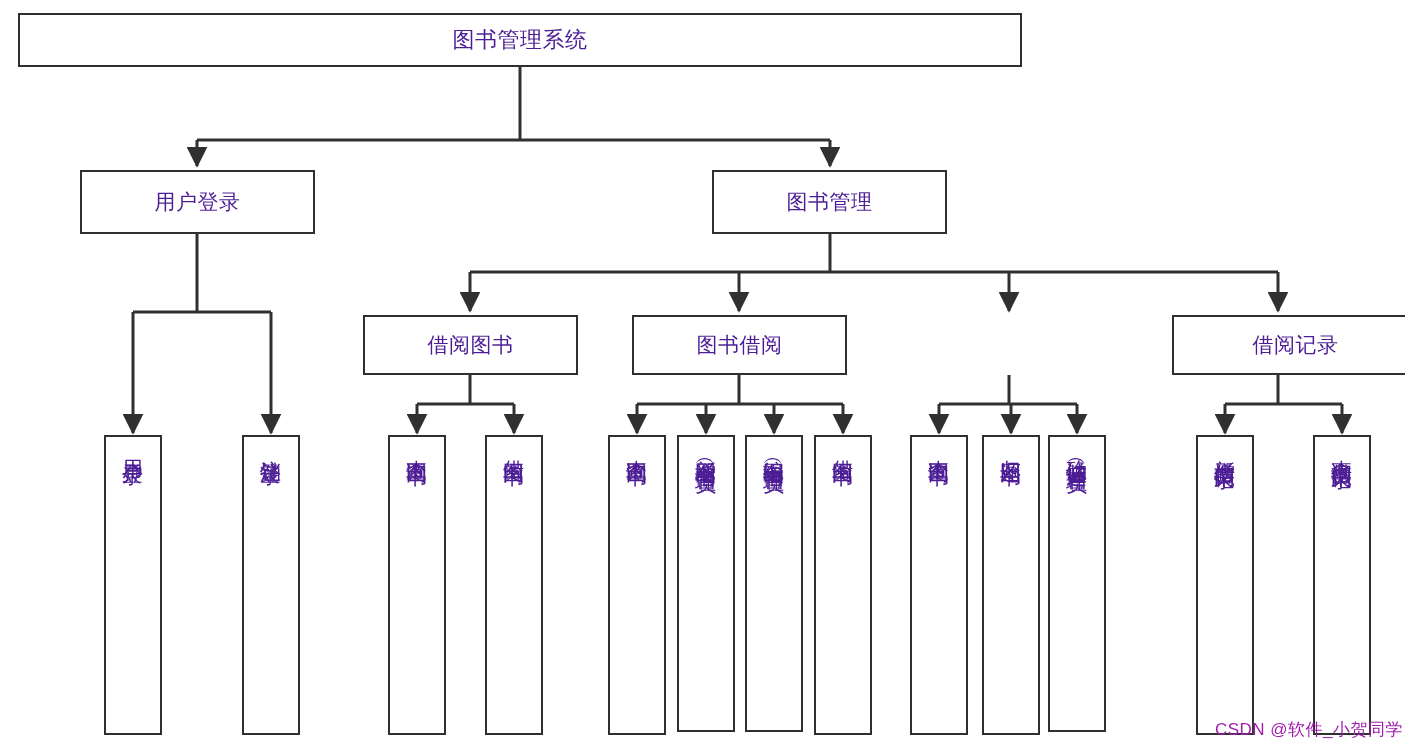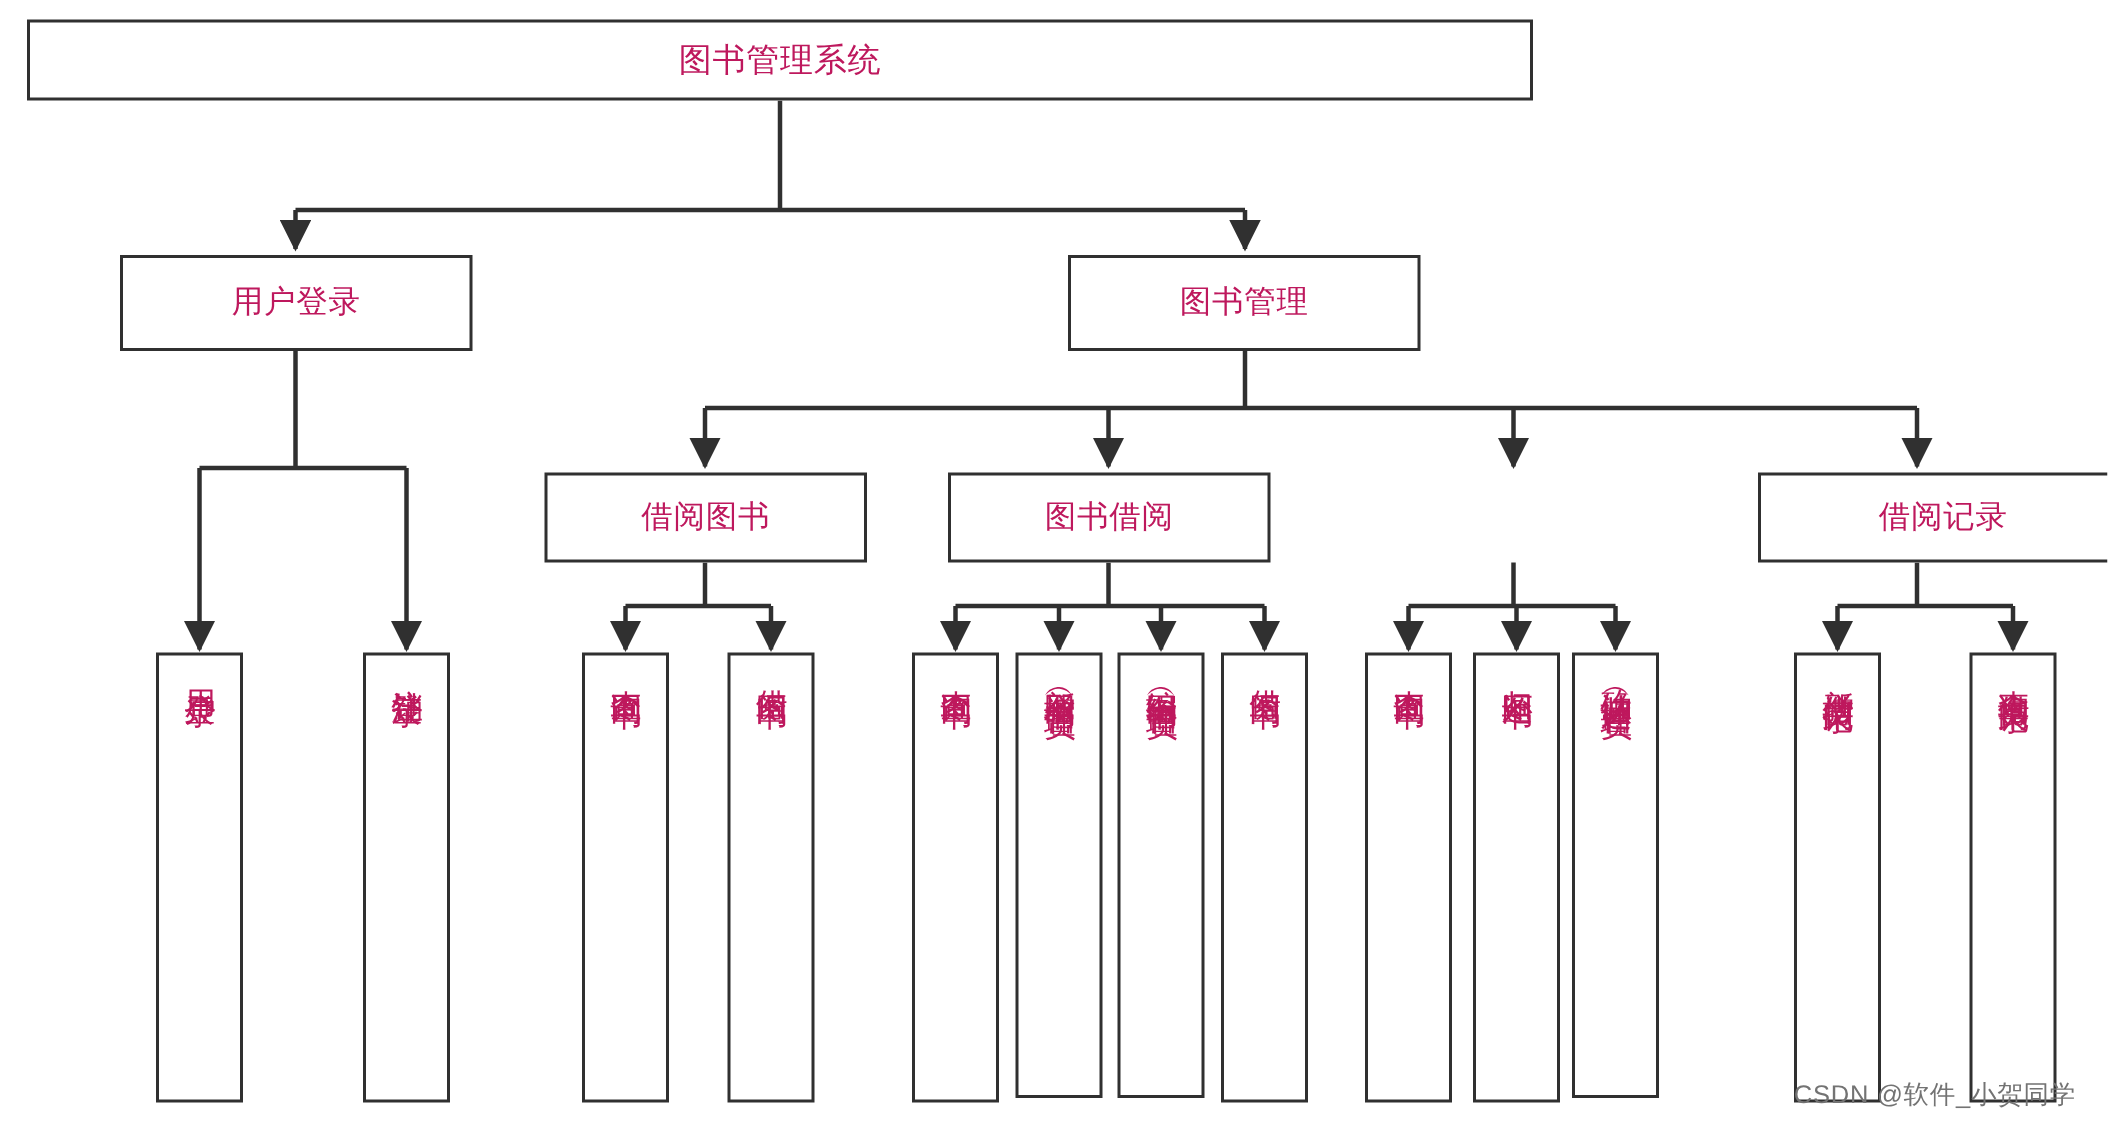--- a/index.html
+++ b/index.html
@@ -29,21 +29,21 @@
     position: absolute;
     box-sizing: border-box;
     border: 2px solid #303030;
     background: #ffffff;
     display: flex;
     align-items: center;
     justify-content: center;
     z-index: 2;
   }
   .node .label {
-    color: #be185d;
+    color: #4c1d95;
     line-height: 1.12;
     letter-spacing: 0.5px;
     white-space: nowrap;
   }
   .node.horizontal .label {
     font-size: 21px;
   }
   .node.root .label {
     font-size: 22px;
   }
@@ -54,24 +54,24 @@
   .node.vertical .label {
     writing-mode: vertical-rl;
     text-orientation: upright;
     font-size: 21px;
     letter-spacing: 2px;
     line-height: 1;
     white-space: nowrap;
   }
   #watermark {
     position: absolute;
-    right: 21px;
+    right: 2px;
     bottom: 6px;
     font-size: 17px;
-    color: #737373;
+    color: #a21caf;
     letter-spacing: 0.5px;
     z-index: 5;
     white-space: nowrap;
     font-family: "Liberation Sans", "DejaVu Sans", sans-serif;
   }
 </style>
 </head>
 <body>
 
 <div id="diagram-root">

